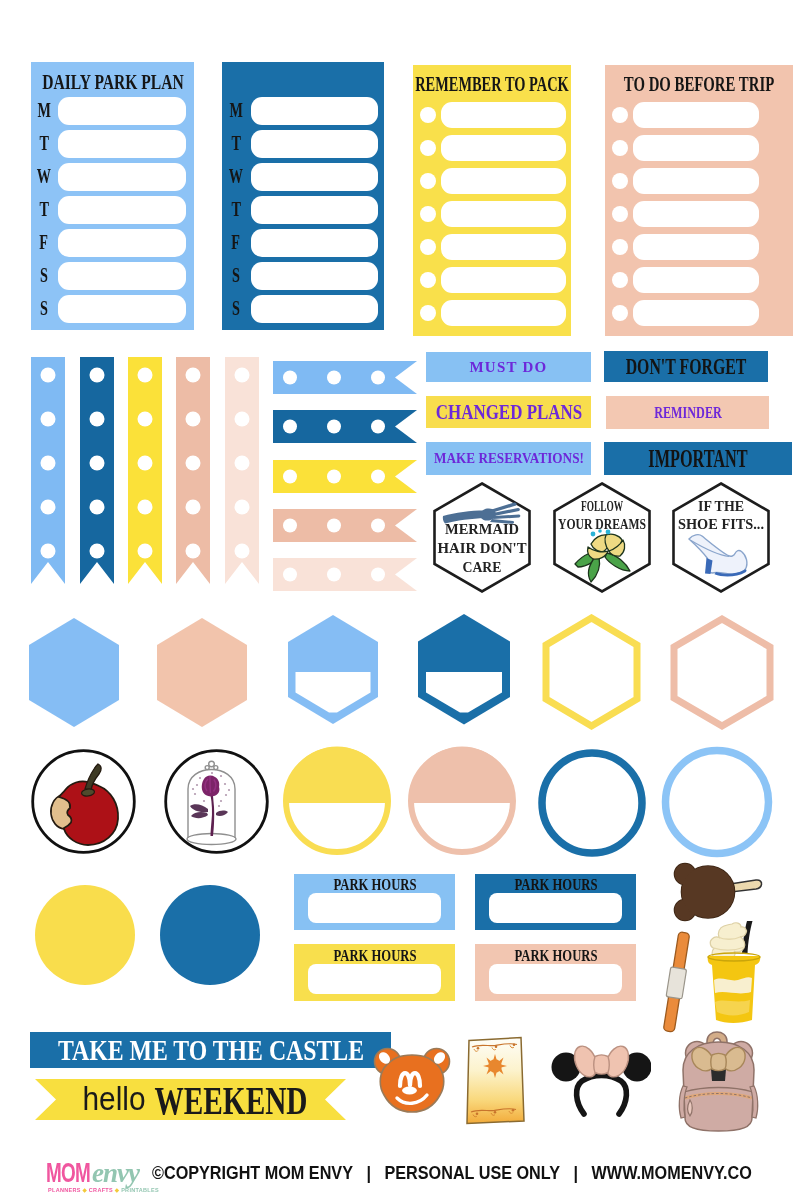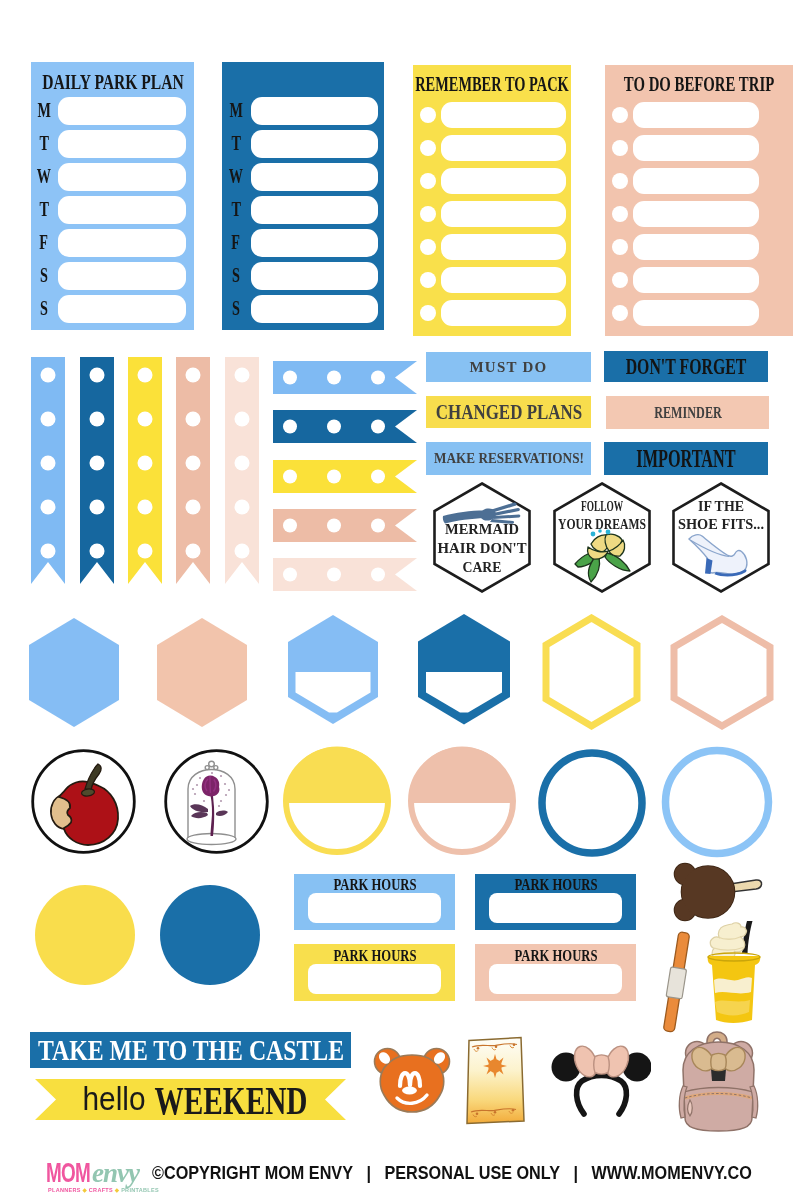--- a/index.html
+++ b/index.html
@@ -2,21 +2,21 @@
 <html><head>
 <meta charset="utf-8">
 <style>
   html,body{margin:0;padding:0;}
   body{width:800px;height:1200px;background:#ffffff;position:relative;overflow:hidden;
        font-family:"Liberation Serif", serif;}
   .abs{position:absolute;}
   .ttl{font-weight:bold;color:#151515;text-align:center;}
   .row{position:absolute;background:#fff;border-radius:11px;}
   .dot{position:absolute;background:#fff;border-radius:50%;}
-  .lbl{position:absolute;font-weight:bold;color:#404040;text-align:center;
+  .lbl{position:absolute;font-weight:bold;color:#6d28d9;text-align:center;
        font-family:"Liberation Serif", serif;}
   .sx{display:inline-block;white-space:nowrap;transform-origin:center;}
   .cx{position:absolute;left:50%;top:0;white-space:nowrap;transform-origin:center;}
   .dayl{position:absolute;font-weight:bold;color:#151515;text-align:center;width:26px;}
   .dayl span{display:inline-block;transform:scaleX(0.66);transform-origin:center;font-size:21.5px;font-family:"Liberation Serif",serif;}
 </style>
 </head>
 <body>
 
 <div class="abs" style="left:31px;top:62px;width:163px;height:268px;background:#8dc3f6;">
@@ -136,21 +136,21 @@
   </div>
 <div class="lbl" style="left:426px;top:396px;width:165px;height:32px;background:#f8dd4d;font-size:22px;line-height:32px;text-align:center;">
     <span class="cx" style="transform:translateX(-50%) scaleX(0.77);">CHANGED PLANS</span>
   </div>
 <div class="lbl" style="left:606px;top:396px;width:163px;height:33px;background:#f3c8b2;font-size:16px;line-height:33px;">
     <span class="cx" style="transform:translateX(-50%) scaleX(0.76);">REMINDER</span>
   </div>
 <div class="lbl" style="left:426px;top:442px;width:165px;height:33px;background:#87c1f3;font-size:15px;line-height:33px;">
     <span class="cx" style="transform:translateX(-50%) scaleX(0.88);">MAKE RESERVATIONS!</span>
   </div>
-<div class="lbl" style="left:604px;top:442px;width:164px;height:33px;background:#1a6fa8;font-size:25px;line-height:33px;color:#131313;">
+<div class="lbl" style="left:604px;top:442px;width:164px;height:33px;background:#1a6fa8;font-size:25px;line-height:33px;color:#131313;padding-left:24px;">
     <span class="cx" style="transform:translateX(-50%) scaleX(0.65);">IMPORTANT</span>
   </div>
 
 <svg class="abs" style="left:433px;top:482px;" width="98" height="111" viewBox="0 0 98 111">
   <polygon points="49,1.5 96.5,29 96.5,82 49,109.5 1.5,82 1.5,29" fill="#fff" stroke="#1d1d1d" stroke-width="2.6"></polygon>
 
   <g fill="#4d6f94">
     <path d="M10,34 C22,30.5 38,28.5 51,28.5 L52,36 C39,36.5 23,38.5 12,41.5 C10,39.5 9.5,36 10,34 Z"></path>
     <ellipse cx="55" cy="32.5" rx="8" ry="6" transform="rotate(-10 55 32.5)"></ellipse>
     <path d="M57,28 L81,20.5 C83,20 84.5,22 83,23.5 L58,31 Z"></path>
@@ -331,21 +331,21 @@
   <path d="M42,34 C43,20 45,8 47,1 L52.5,1 C50,10 48,22 47.5,34 Z" fill="#1a1a1a"></path>
   <path d="M32,4 C36,1.5 41,3 41,7 C44.5,6 47.5,9.5 46,13 C45,15.5 42.5,17 40,16.5 C44,19 46,24 44,28 C42,31.5 38,33 34,31 C36,33.5 35,36.5 32,38 L15,38 C11.5,36 11,31 14,28.5 C10,27 9,21.5 12,19 C14,17 17,16.5 19,17.5 C17,13 19.5,7.5 24,6 C27,5 30,4.3 32,4 Z" fill="#f7efcf" stroke="#ddd0a5" stroke-width="1.2"></path>
   <path d="M18,17 C24,20 34,20 40,17" fill="none" stroke="#e4d7ab" stroke-width="1.3"></path>
   <path d="M14,28 C22,31 34,31 43,27.5" fill="none" stroke="#e4d7ab" stroke-width="1.3"></path>
   <path d="M8,36 L60,36 C61,40 59,44 55,45 L52,100 C40,104 26,104 16,100 L12,45 C8,44 7,40 8,36 Z" fill="#f4c611"></path>
   <path d="M14,60 C22,56 30,62 38,60 C44,58 48,56 52,58 L51,72 C38,76 26,70 15,73 Z" fill="#f8efcf"></path>
   <path d="M15,82 C24,78 36,84 50,80 L49,92 C38,97 26,96 17,92 Z" fill="#f6d44e"></path>
   <ellipse cx="34" cy="37" rx="26" ry="4" fill="none" stroke="#caa50a" stroke-width="1.4"></ellipse>
 </svg>
 
-<div class="abs" style="left:30px;top:1032px;width:321px;height:36px;background:#1a6fa8;color:#fff;font-weight:bold;font-size:29px;text-align:right;line-height:37px;font-family:'Liberation Serif',serif;">
+<div class="abs" style="left:30px;top:1032px;width:321px;height:36px;background:#1a6fa8;color:#fff;font-weight:bold;font-size:29px;text-align:right;line-height:37px;font-family:'Liberation Serif',serif;padding-left:40px;">
     <span class="cx" style="transform:translateX(-50%) scaleX(0.82);">TAKE ME TO THE CASTLE</span>
   </div>
 <svg class="abs" style="left:35px;top:1079px;" width="311" height="41" viewBox="0 0 311 41">
   <path d="M0,0 H311 L290,20.5 L311,41 H0 L21,20.5 Z" fill="#f8df3f"></path>
   <text x="79" y="31" font-size="34" fill="#1a1a1a" font-family="Liberation Sans" text-anchor="middle" textLength="63" lengthAdjust="spacingAndGlyphs">hello</text>
   <text x="196" y="35" font-size="40" font-weight="bold" fill="#1a1a1a" font-family="Liberation Serif" text-anchor="middle" textLength="153" lengthAdjust="spacingAndGlyphs">WEEKEND</text>
 </svg>
 
 <svg class="abs" style="left:372px;top:1042px;" width="80" height="80" viewBox="0 0 80 80">
   <g fill="#e8701f" stroke="#9a7a58" stroke-width="1.6">

